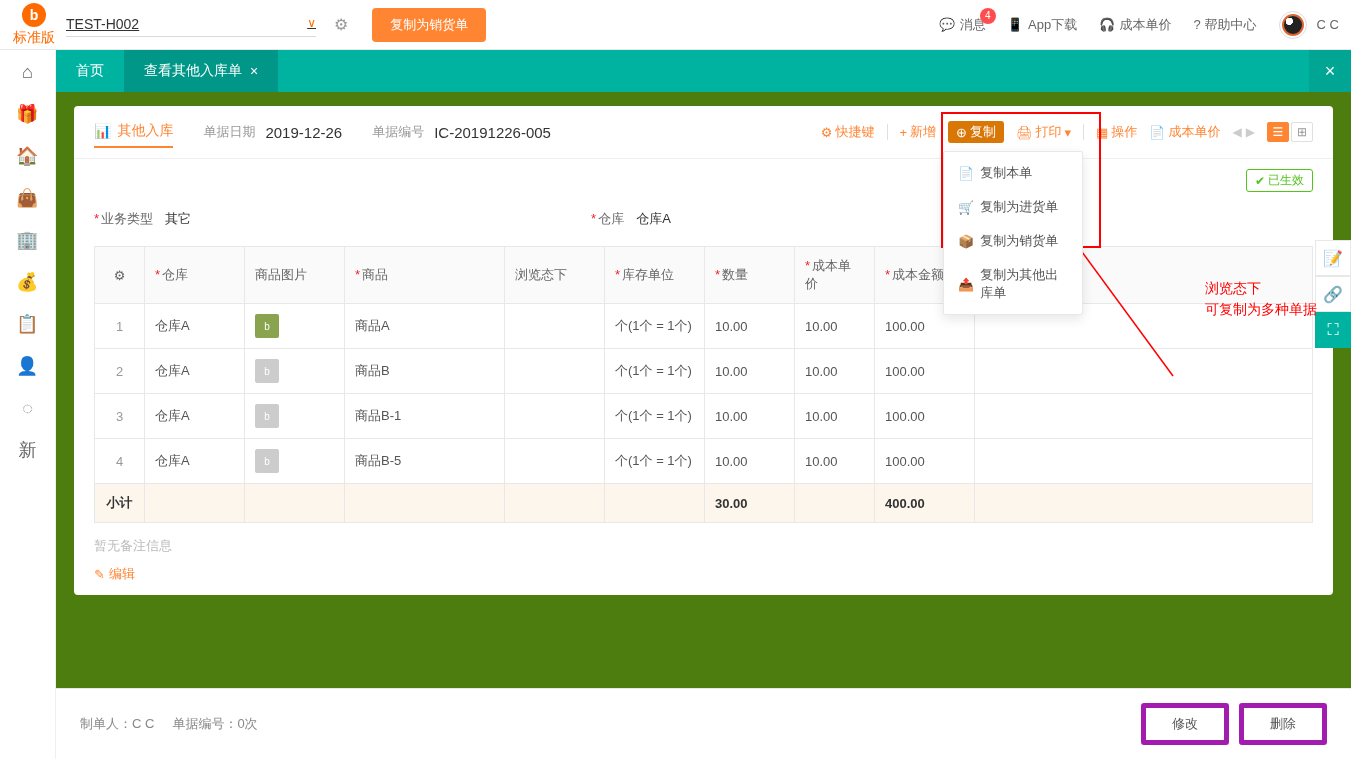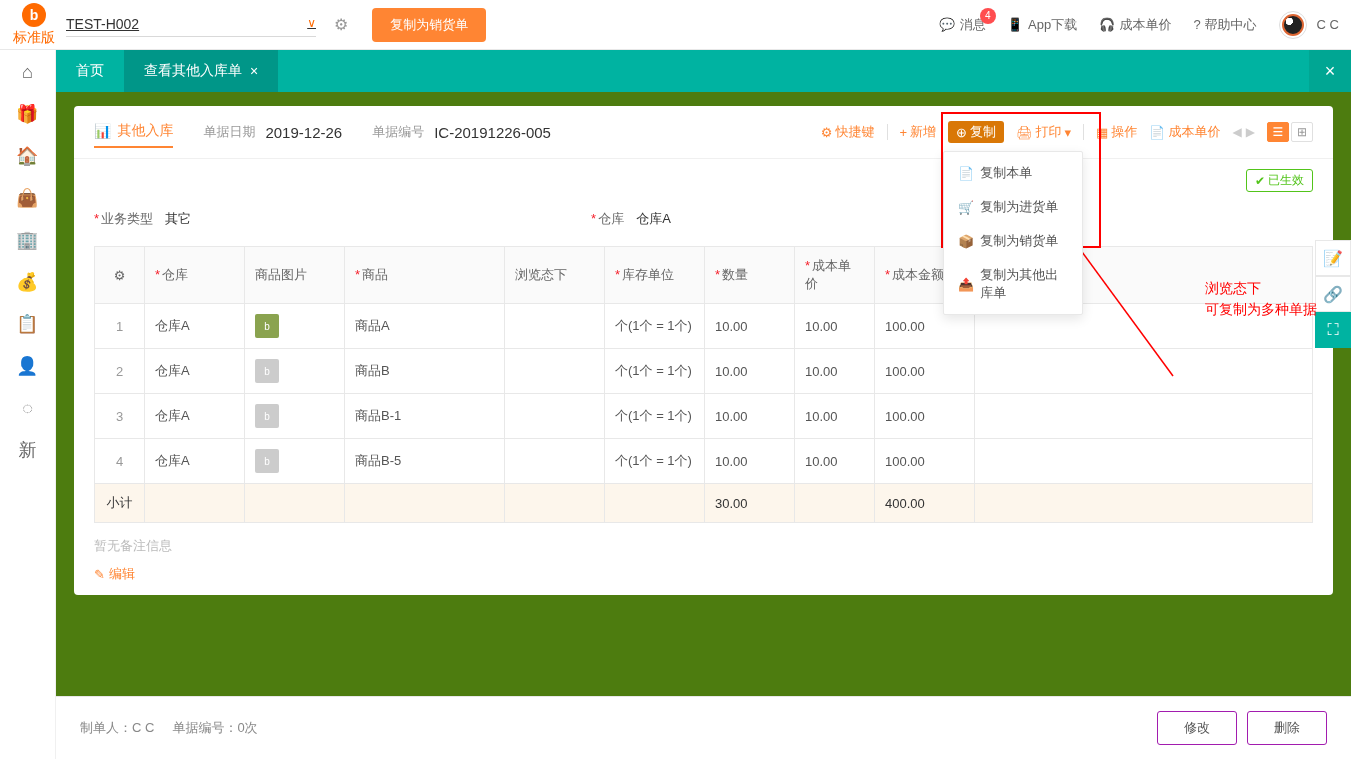--- a/index.html
+++ b/index.html
@@ -71,32 +71,32 @@
 .form-value { color: #333; font-size: 13px; }
 
 .table-wrap { padding: 0 20px; }
 .tbl { width: 100%; border-collapse: collapse; border: 1px solid #e8e8e8; }
 .tbl th { background: #fafafa; text-align: left; padding: 10px 10px; border: 1px solid #e8e8e8; font-weight: normal; color: #666; font-size: 13px; }
 .tbl td { padding: 10px 10px; border: 1px solid #e8e8e8; font-size: 13px; color: #555; }
 .tbl .row-num { text-align: center; width: 50px; color: #999; }
 .tbl .gear-th { width: 50px; text-align: center; }
 .prod-img { width: 24px; height: 24px; background: #8aa34f; border-radius: 2px; display: inline-flex; align-items: center; justify-content: center; color: #fff; font-size: 10px; }
 .prod-img.gray { background: #ccc; }
-.subtotal-row td { background: #fdf6ec; font-weight: normal; color: #333; }
+.subtotal-row td { background: #fdf6ec; font-weight: bold; color: #333; }
 .subtotal-label { text-align: center; }
 
 .remark-section { padding: 14px 20px 0; }
 .remark-title { font-size: 14px; color: #333; margin-bottom: 10px; }
 .remark-empty { color: #bbb; font-size: 13px; margin-bottom: 10px; }
 .edit-link { color: #ff8533; font-size: 13px; cursor: pointer; display: flex; align-items: center; gap: 4px; }
 
 .footer-bar { background: #fff; border-top: 1px solid #e8e8e8; padding: 14px 24px; display: flex; align-items: center; }
 .footer-info { color: #888; font-size: 13px; display: flex; gap: 18px; }
 .footer-spacer { flex: 1; }
-.footer-btn { border: 1px solid #a21caf; background: #fff; padding: 7px 26px; border-radius: 3px; cursor: pointer; font-size: 13px; color: #555; margin-left: 10px; }
+.footer-btn { border: 5px solid #a21caf; background: #fff; padding: 7px 26px; border-radius: 3px; cursor: pointer; font-size: 13px; color: #555; margin-left: 10px; }
 
 .right-sidebar { position: fixed; right: 0; top: 240px; display: flex; flex-direction: column; gap: 0; }
 .rs-item { width: 36px; height: 36px; background: #fff; border: 1px solid #e8e8e8; display: flex; align-items: center; justify-content: center; color: #999; cursor: pointer; font-size: 16px; }
 .rs-item.active { background: #00b3a1; color: #fff; border-color: #00b3a1; }
 
 .annotation { position: absolute; right: 16px; top: 172px; color: #ff0000; font-size: 14px; line-height: 1.5; pointer-events: none; z-index: 6; }
 .arrow-svg { position: absolute; top: 80px; right: 150px; width: 130px; height: 200px; pointer-events: none; z-index: 6; }
 
 .col-warehouse{width:100px}.col-img{width:100px}.col-product{width:160px}.col-spec{width:100px}.col-unit{width:100px}.col-qty{width:90px}.col-price{width:80px}.col-amount{width:100px}
 </style>

